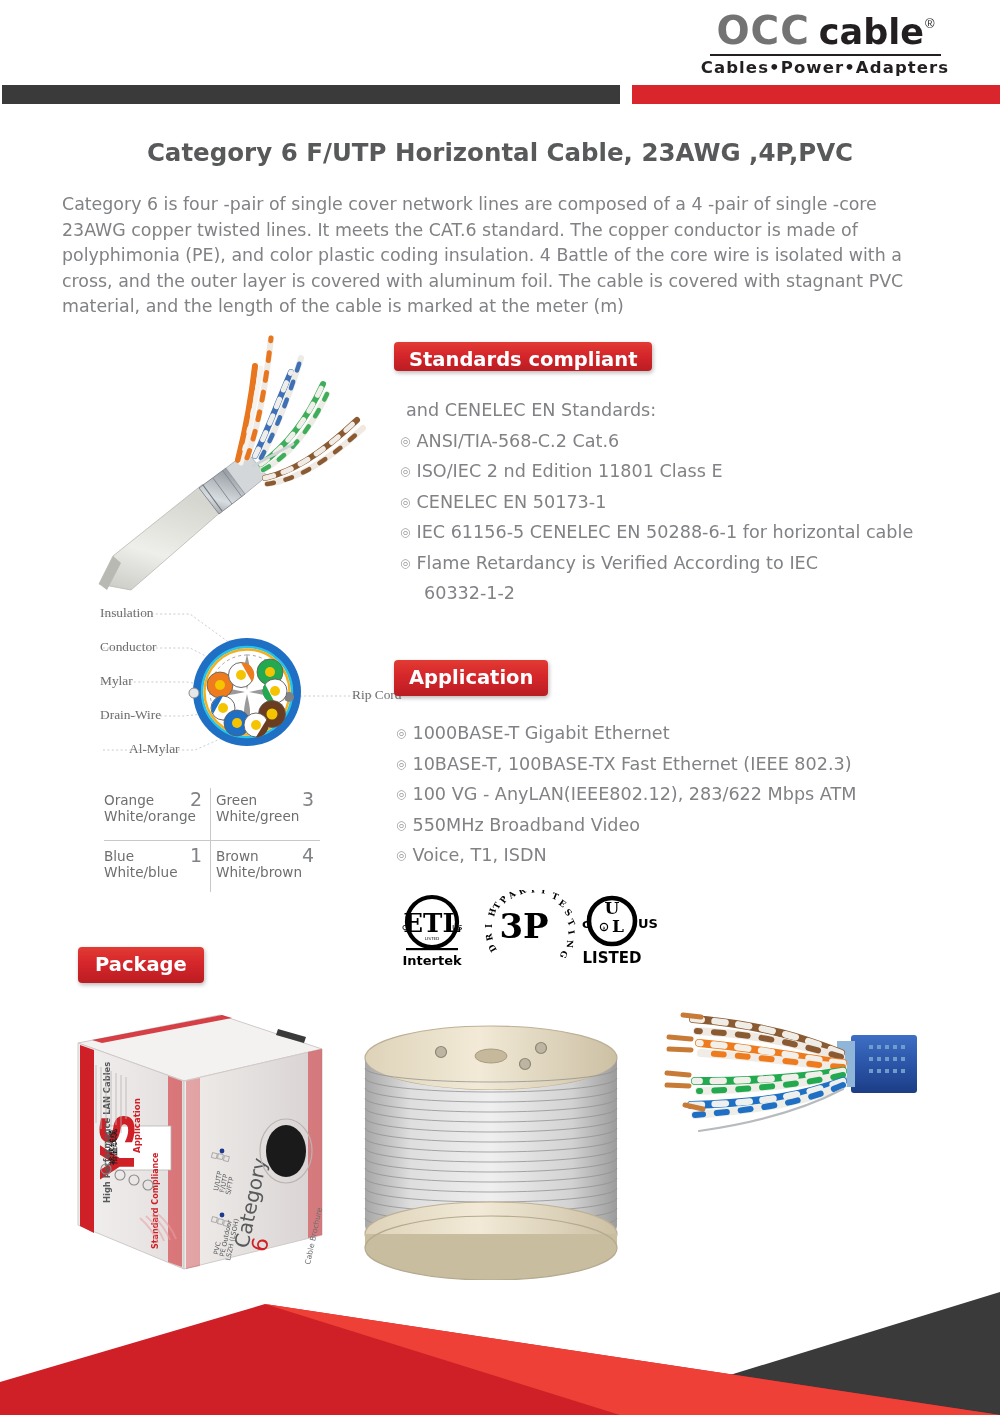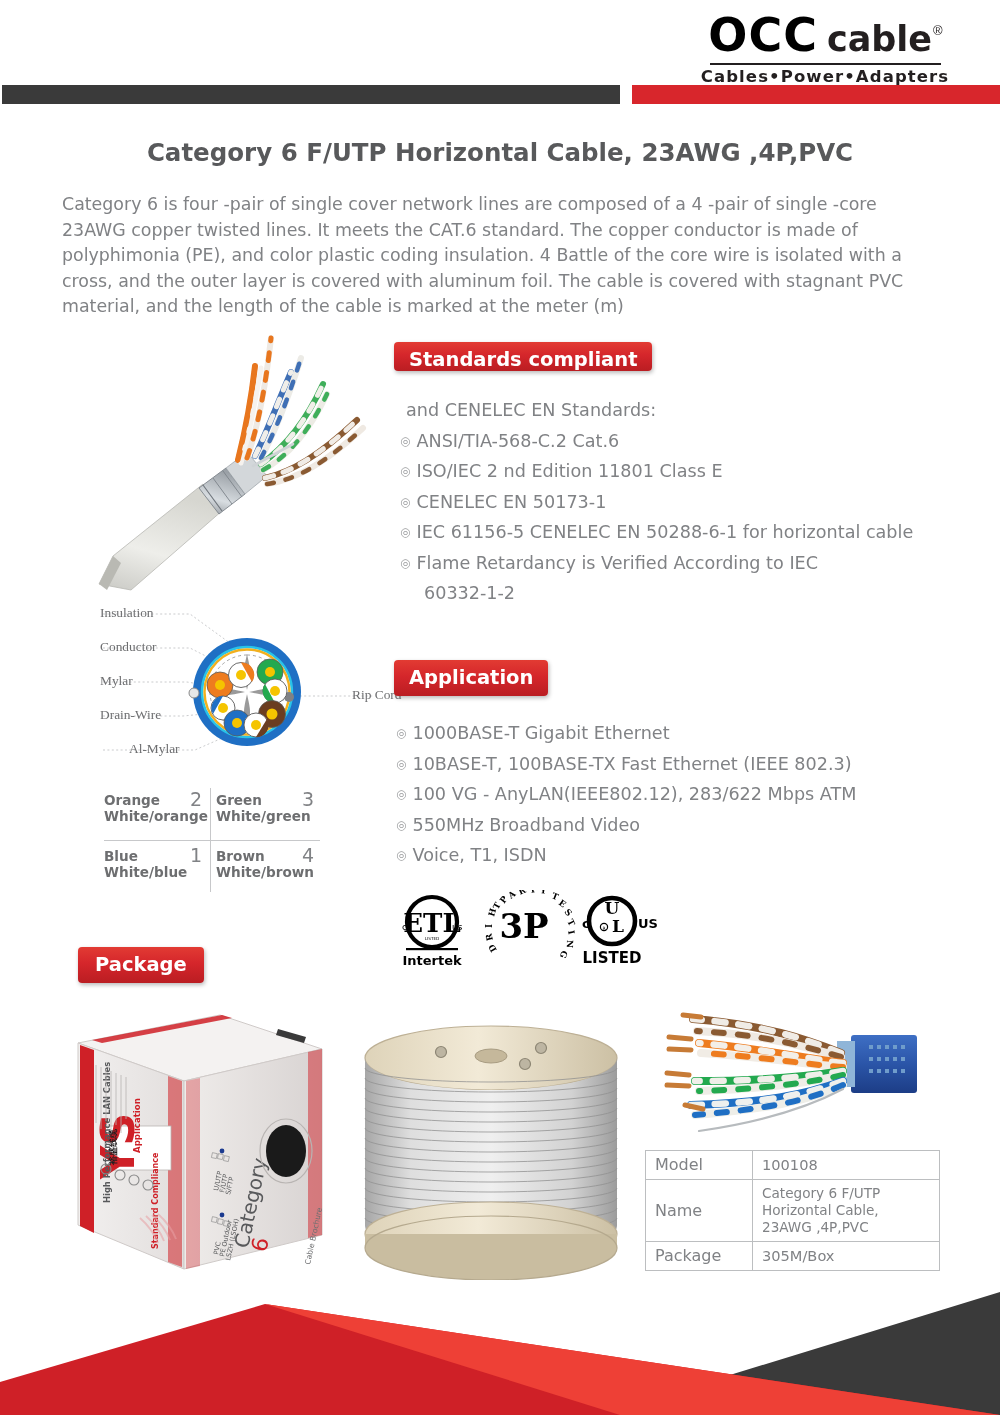--- a/index.html
+++ b/index.html
@@ -8,21 +8,21 @@
     width:1000px;height:1415px;position:relative;overflow:hidden;
     background:#ffffff;
     font-family:"Liberation Sans", sans-serif;
     color:#6d6e70;
   }
   .page{position:relative;width:1000px;height:1415px;overflow:hidden;}
 
   
   .logo-wrap{position:absolute;left:700px;top:8px;width:250px;height:62px;text-align:center;}
   .logo-top{display:flex;align-items:baseline;justify-content:center;white-space:nowrap;}
-  .logo-occ{font-size:46px;font-weight:bold;color:#000000;letter-spacing:1px;font-family:"DejaVu Sans",sans-serif;}
+  .logo-occ{font-size:39px;font-weight:bold;color:#737373;letter-spacing:1px;font-family:"DejaVu Sans",sans-serif;}
   .logo-cable{font-size:35px;font-weight:bold;color:#231f20;letter-spacing:0px;margin-left:9px;font-family:"DejaVu Sans",sans-serif;}
   .logo-reg{font-size:13px;color:#231f20;vertical-align:super;position:relative;top:-16px;left:1px;}
   .logo-rule{width:231px;height:2px;background:#231f20;margin:1px auto 0 auto;}
   .logo-sub{font-size:16.5px;font-weight:bold;color:#231f20;letter-spacing:1.1px;margin-top:2px;font-family:"DejaVu Sans",sans-serif;}
 
   .bar-dark{position:absolute;left:2px;top:85px;width:618px;height:19px;background:#3a3a3a;}
   .bar-red{position:absolute;left:632px;top:85px;width:368px;height:19px;background:#d8262c;}
 
   
   .title{position:absolute;left:0;top:138px;width:1000px;text-align:center;
@@ -53,21 +53,21 @@
   
   .cablephoto{position:absolute;left:95px;top:332px;width:280px;height:262px;}
 
   
   .xsec{position:absolute;left:95px;top:592px;width:285px;height:178px;}
   .xlabel{position:absolute;font-size:13.4px;color:#6d6e70;font-family:Liberation Serif, serif;white-space:nowrap;}
 
   
   .pairtable{position:absolute;left:104px;top:788px;width:216px;height:104px;}
   .pairtable .cell{position:absolute;width:104px;}
-  .pairtable .nm{font-size:13.6px;color:#6d6e70;font-family:"DejaVu Sans",sans-serif;line-height:16px;font-weight:bold;}
+  .pairtable .nm{font-size:13.6px;color:#6d6e70;font-family:"DejaVu Sans",sans-serif;line-height:16px;}
   .pairtable .num{position:absolute;right:6px;top:-4px;font-size:19px;color:#808285;font-family:"DejaVu Sans",sans-serif;}
   .pairtable .vline{position:absolute;left:106px;top:0;width:1px;height:104px;background:#c7c8ca;}
   .pairtable .hline{position:absolute;left:0;top:52px;width:216px;height:1px;background:#c7c8ca;}
 
   
   .certs{position:absolute;left:390px;top:890px;width:270px;height:88px;}
 
   
   .boxphoto{position:absolute;left:72px;top:1003px;width:256px;height:276px;}
   .spoolphoto{position:absolute;left:345px;top:1012px;width:292px;height:268px;}
@@ -544,36 +544,20 @@
     <g stroke="#c77b36" stroke-width="5" stroke-linecap="round">
       <line x1="14" y1="32" x2="36" y2="34"></line>
         <line x1="14" y1="44" x2="36" y2="45"></line>
       <line x1="12" y1="68" x2="34" y2="70"></line>
         <line x1="12" y1="80" x2="34" y2="81"></line>
       <line x1="28" y1="10" x2="46" y2="12"></line>
         <line x1="30" y1="100" x2="48" y2="104"></line>
     </g>
   </svg>
 
-  <table class="spec">
-    <tbody>
-        <tr>
-      <td class="k">Model</td>
-      <td>100108</td>
-    </tr>
-    <tr>
-      <td class="k">Name</td>
-      <td class="v-sm">Category 6 F/UTP Horizontal Cable, 23AWG ,4P,PVC</td>
-    </tr>
-    <tr>
-      <td class="k">Package</td>
-      <td>305M/Box</td>
-    </tr>
-  </tbody>
-    </table>
 
   <svg class="footer" viewBox="0 0 1000 123" preserveAspectRatio="none">
     <polygon points="1000,0 1000,123 600,123" fill="#3a3a3a"></polygon>
     <polygon points="0,90 265,12 1000,123 0,123" fill="#cf2027"></polygon>
     <polygon points="265,12 1000,123 620,123" fill="#ee4036"></polygon>
   </svg>
 
 </div>
 
 </body></html>

